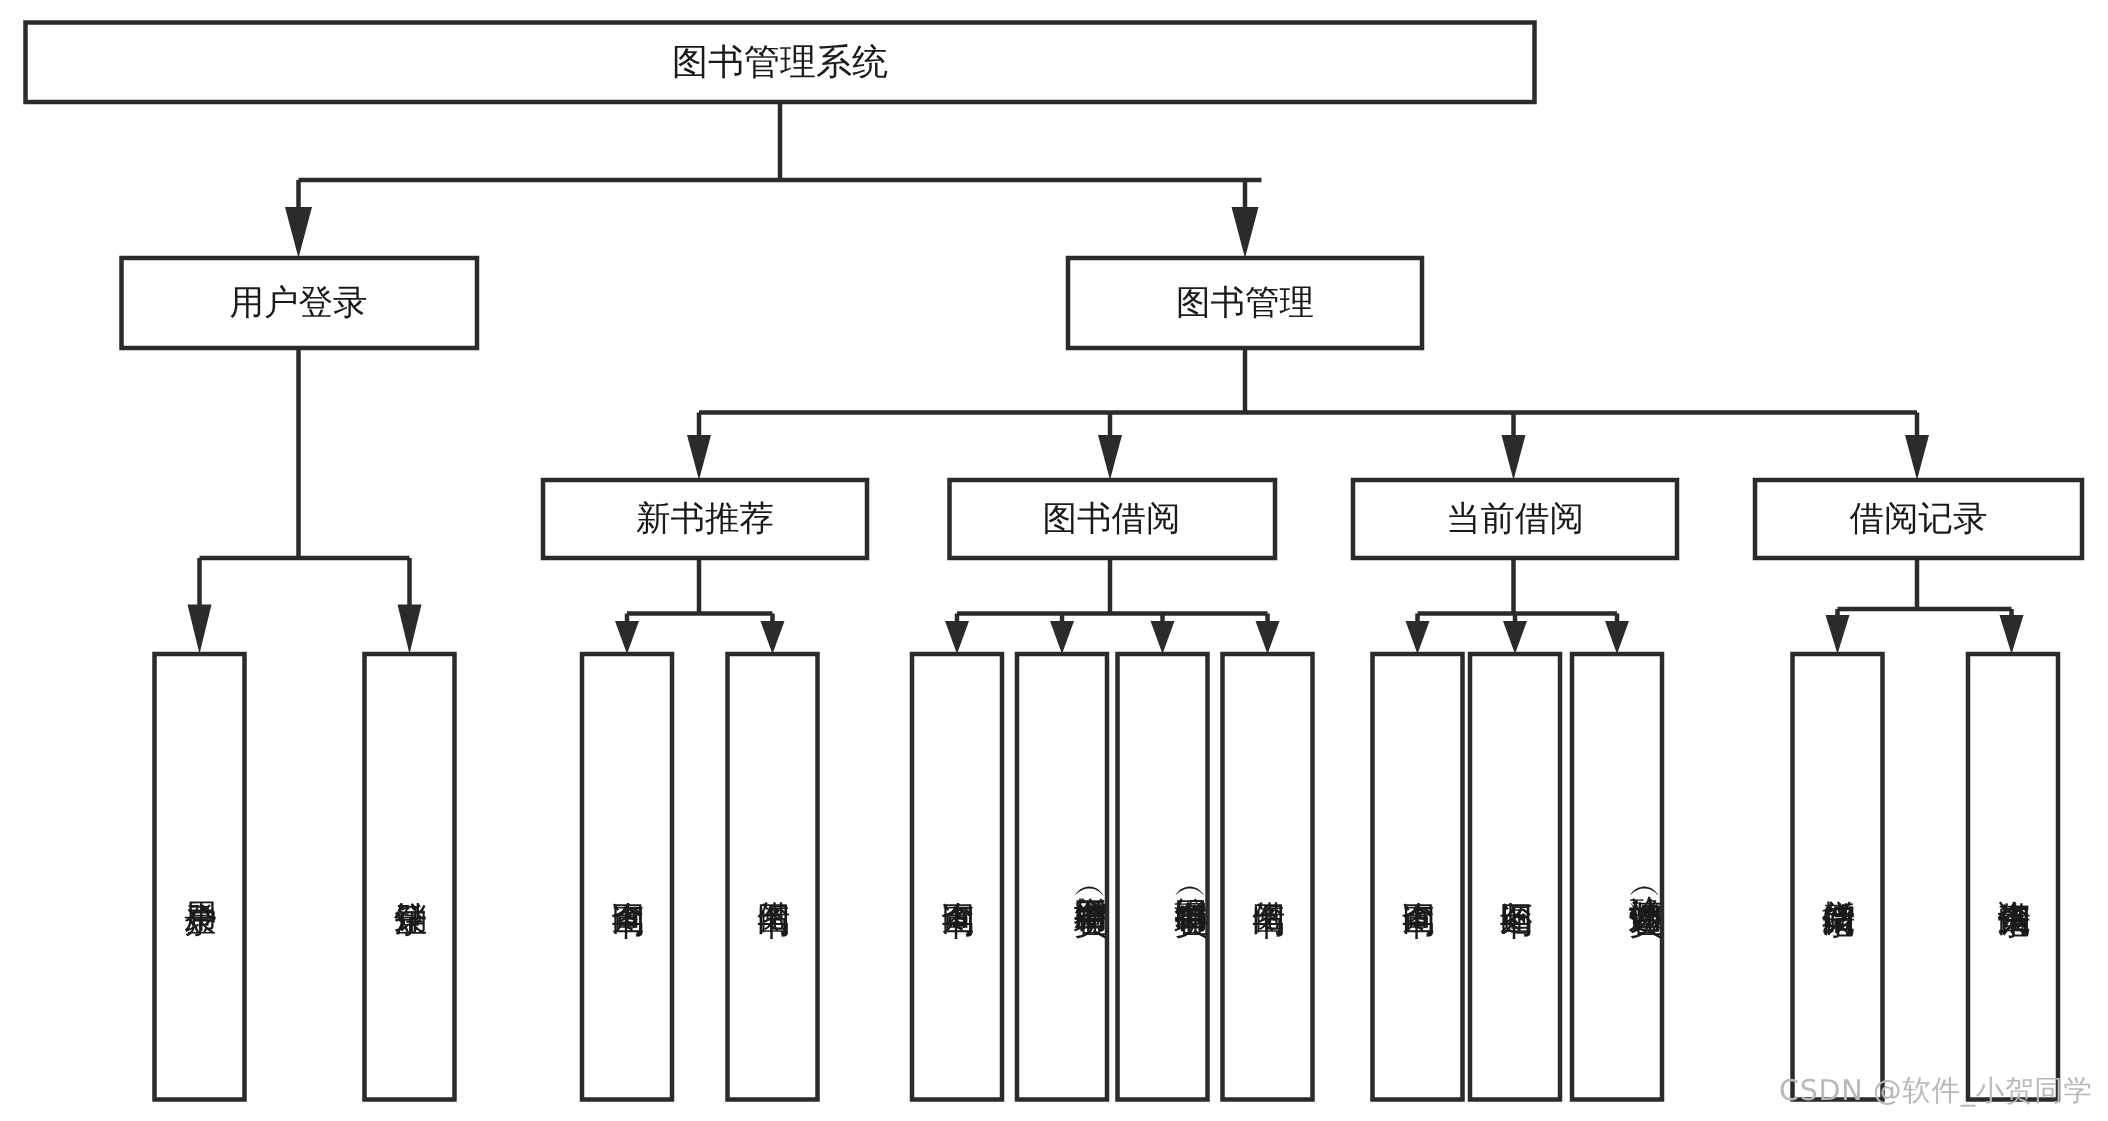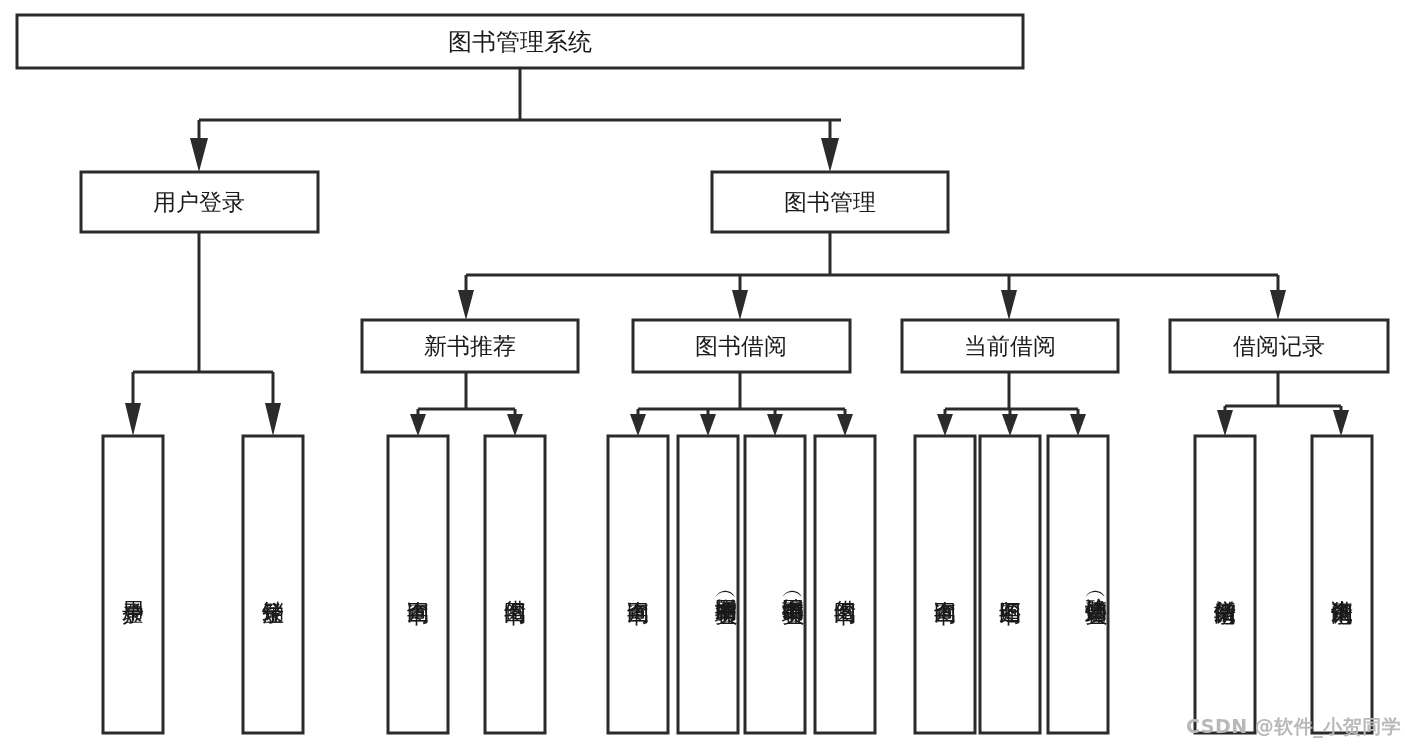--- a/index.html
+++ b/index.html
@@ -72,21 +72,20 @@
   }
   .watermark {
     position: absolute;
     left: 1186px;
     top: 714px;
     font-family: "DejaVu Sans", "Liberation Sans", sans-serif;
     font-size: 19px;
     color: #b9b9b9;
     white-space: nowrap;
     letter-spacing: 0.5px;
-    font-weight: bold;
   }
 </style>
 </head>
 <body>
 
 <div id="diagram-root">
 
   <svg class="canvas" viewBox="0 0 1405 747" xmlns="http://www.w3.org/2000/svg">
 
     <g>

